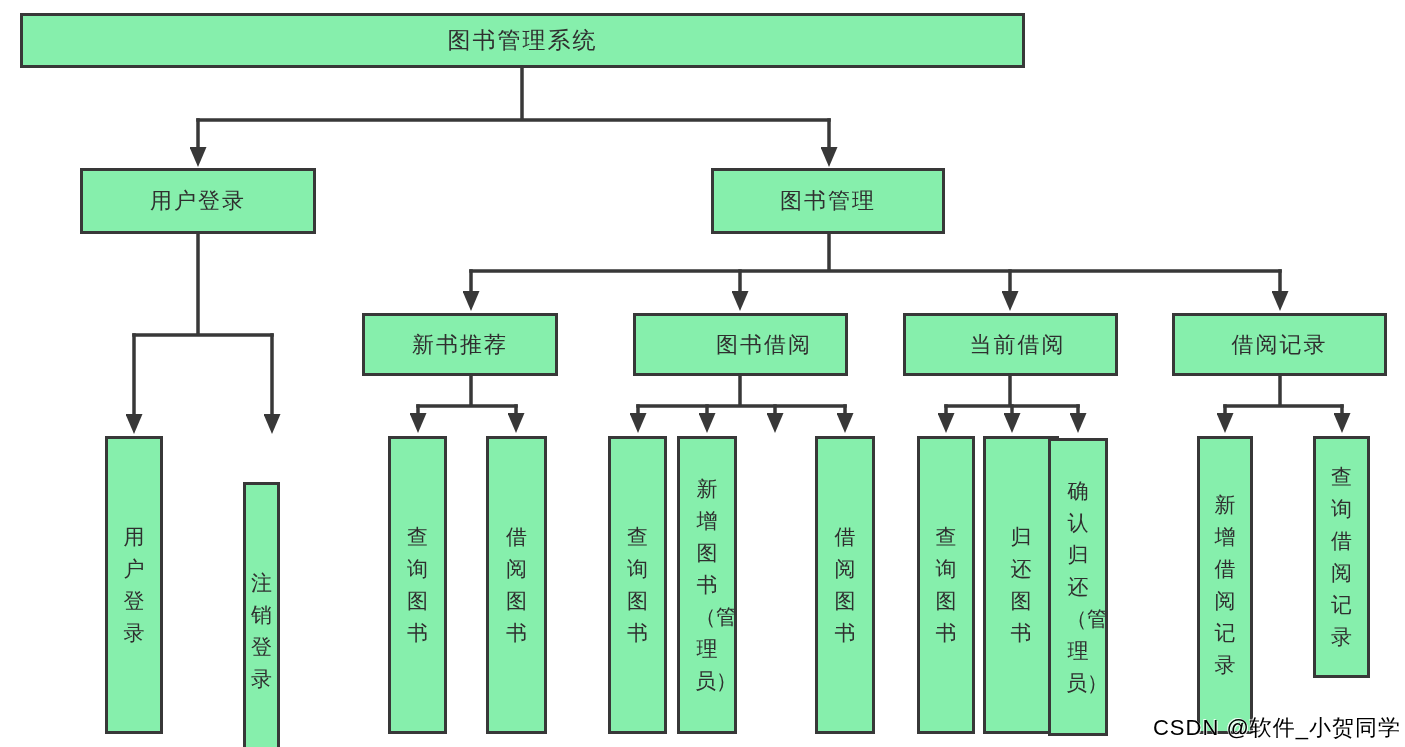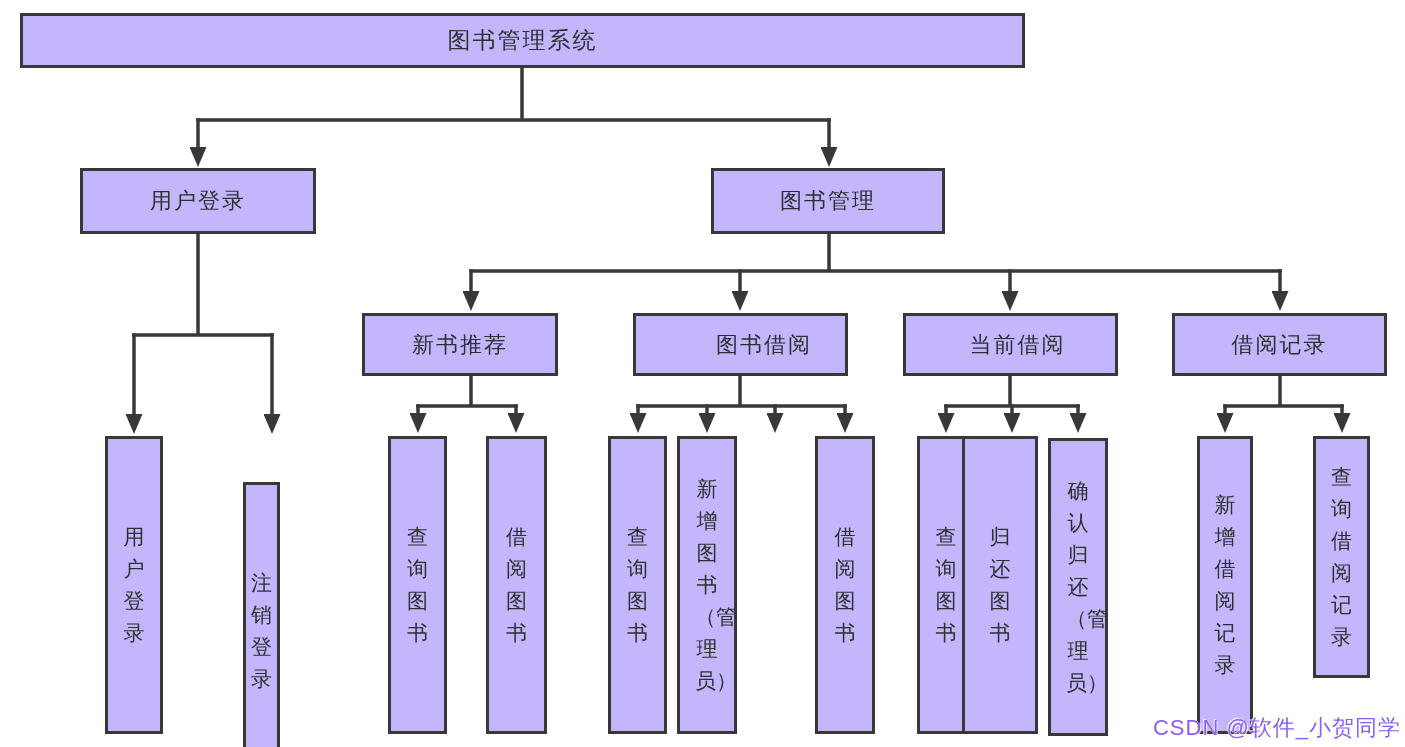--- a/index.html
+++ b/index.html
@@ -17,21 +17,21 @@
   .connectors {
     position: absolute;
     left: 0; top: 0;
     width: 1405px; height: 747px;
     pointer-events: none;
   }
 
   .box {
     position: absolute;
     border: 3px solid #383838;
-    background: #c4b5fd;
+    background: #86efac;
     display: flex;
     align-items: center;
     justify-content: center;
     color: #2f2f2f;
   }
 
   .box.h .label {
     font-size: 22px;
     letter-spacing: 2px;
     white-space: nowrap;
@@ -49,21 +49,21 @@
     word-break: break-all;
     letter-spacing: 0;
   }
 
   .watermark {
     position: absolute;
     right: 4px;
     top: 713px;
     font-size: 22px;
     letter-spacing: 1px;
-    color: #8b5cf6;
+    color: #000000;
     text-shadow: 1px 1px 0 rgba(255,255,255,0.85), -1px -1px 0 rgba(255,255,255,0.85);
     z-index: 5;
     white-space: nowrap;
   }
 </style>
 </head>
 <body>
 
 <div class="canvas">
 
@@ -166,21 +166,21 @@
   <div class="box leaf" style="left:677px; top:436px; width:60px; height:298px;">
     <span class="label">新增图书（管理员）</span>
   </div>
   <div class="box leaf" style="left:815px; top:436px; width:60px; height:298px;">
     <span class="label">借阅图书</span>
   </div>
 
   <div class="box leaf" style="left:917px; top:436px; width:58px; height:298px;">
     <span class="label">查询图书</span>
   </div>
-  <div class="box leaf" style="left:962px; top:436px; width:76px; height:298px;">
+  <div class="box leaf" style="left:983px; top:436px; width:76px; height:298px;">
     <span class="label">归还图书</span>
   </div>
   <div class="box leaf" style="left:1048px; top:438px; width:60px; height:298px;">
     <span class="label">确认归还（管理员）</span>
   </div>
 
   <div class="box leaf" style="left:1197px; top:436px; width:56px; height:298px;align-items:center;">
     <span class="label">新增借阅记录</span>
   </div>
   <div class="box leaf" style="left:1313px; top:436px; width:57px; height:242px;">

